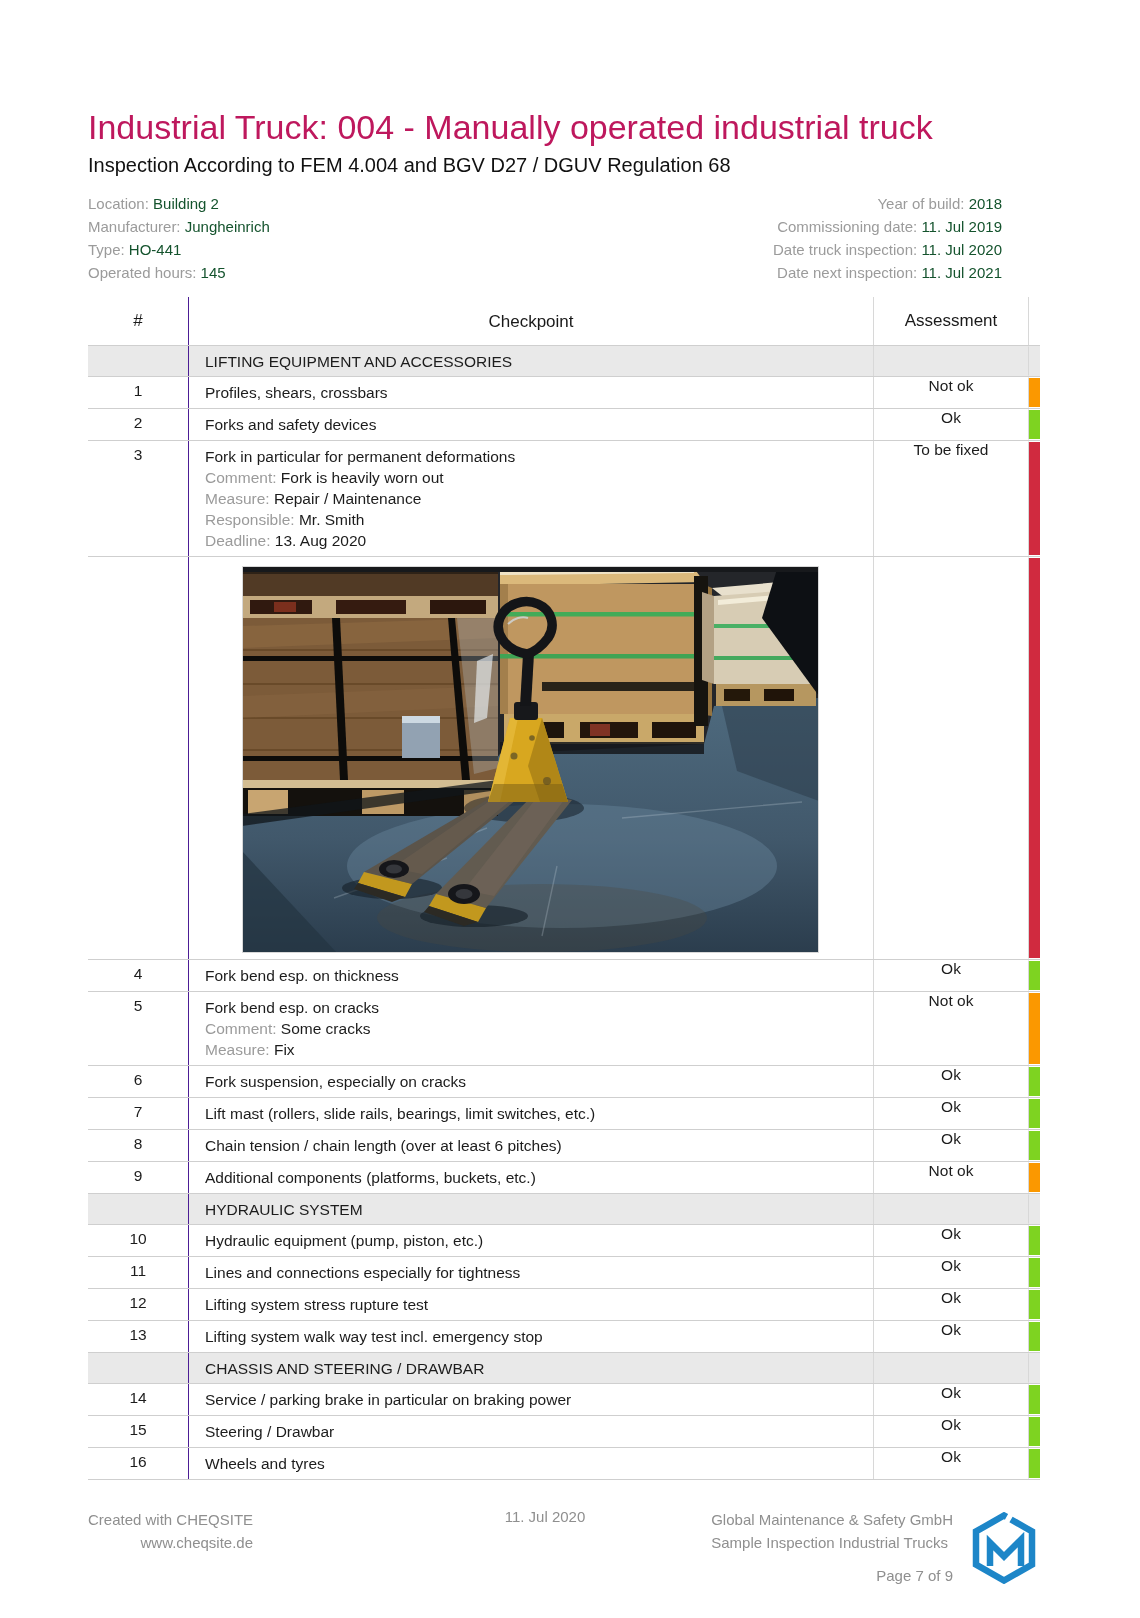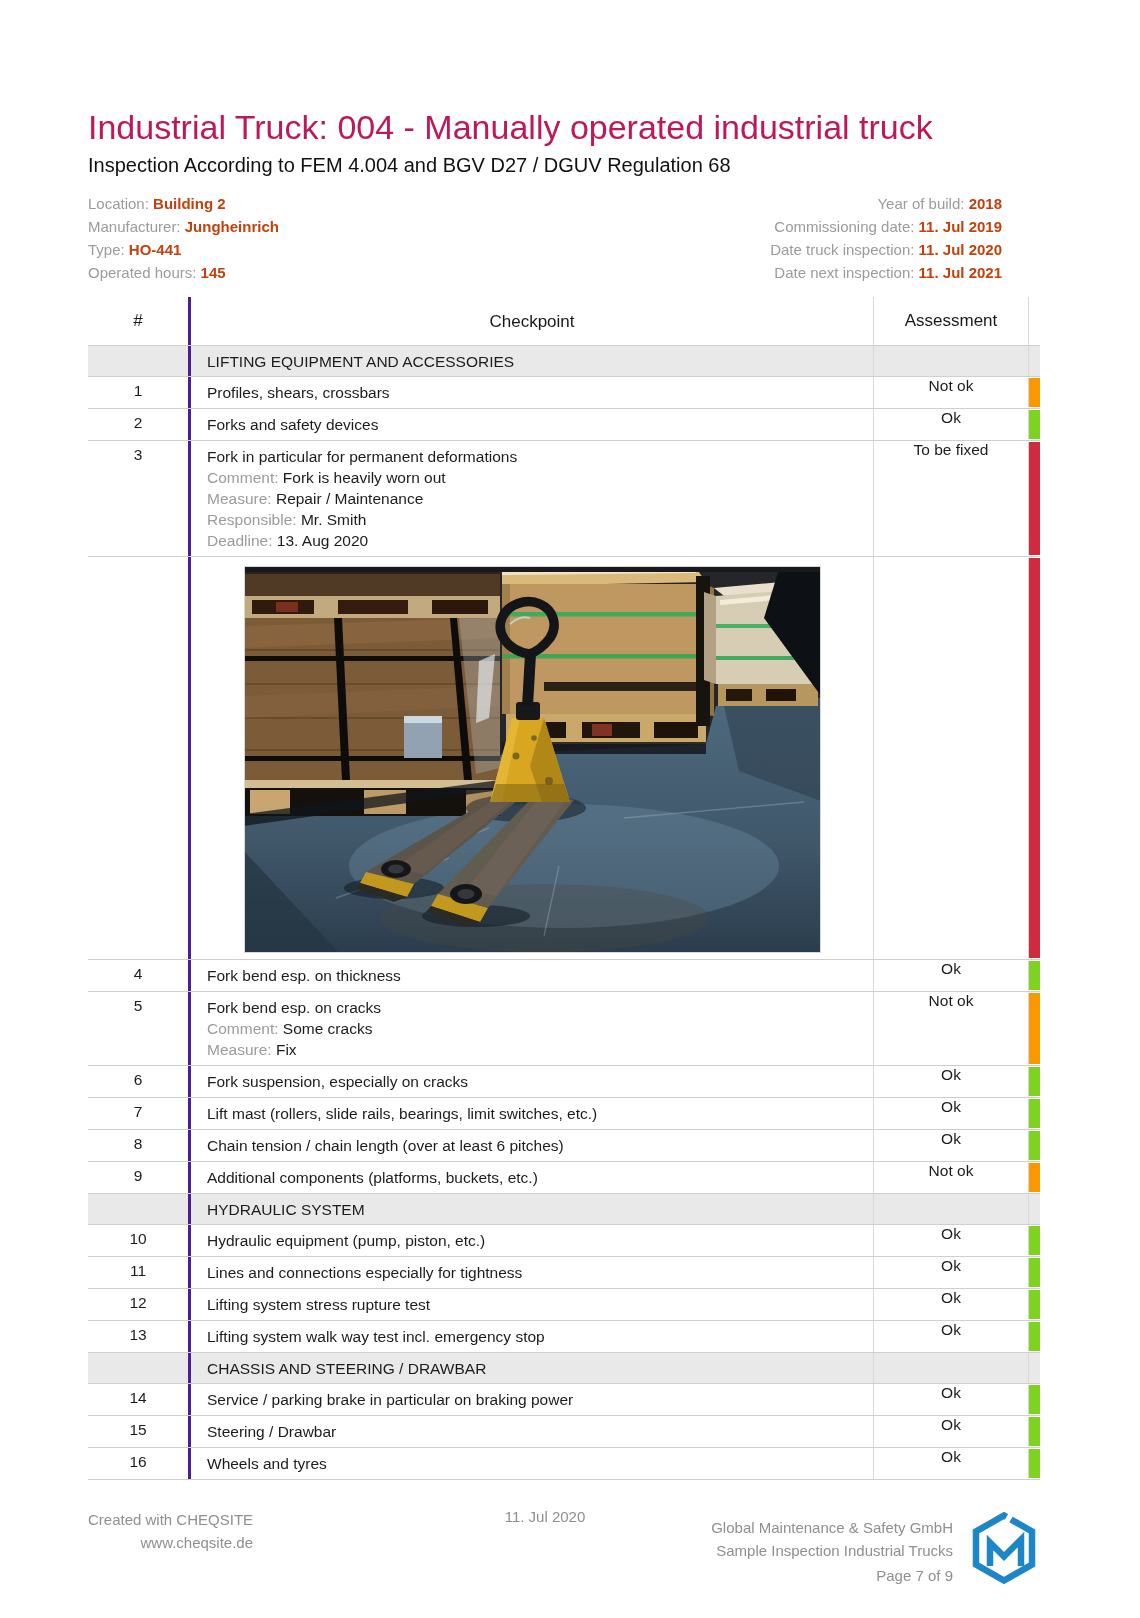--- a/index.html
+++ b/index.html
@@ -4,26 +4,26 @@
 <style>
   html,body{margin:0;padding:0;background:#fff;}
   .page{position:relative;width:1140px;height:1618px;background:#fff;overflow:hidden;
         font-family:"Liberation Sans",sans-serif;color:#1c1c1c;}
   .title{position:absolute;left:88px;top:108px;font-size:34px;color:#be185d;}
   .subtitle{position:absolute;left:88px;top:154px;font-size:20px;color:#111;}
   .meta{position:absolute;top:192px;font-size:15px;line-height:23px;}
   .meta-left{left:88px;text-align:left;}
   .meta-right{right:138px;text-align:right;}
   .mlabel{color:#9b9b9b;}
-  .mvalue{color:#c2410c;font-weight:bold;}
+  .mvalue{color:#14532d;}
   
   .ctable{position:absolute;left:88px;top:297px;width:952px;}
   .trow{display:flex;border-bottom:1px solid #cfcfcf;}
   .c-num{width:100px;text-align:center;font-size:15.5px;padding-top:5px;box-sizing:border-box;}
-  .c-check{width:685px;box-sizing:border-box;border-left:3px solid #4c1d95;
+  .c-check{width:685px;box-sizing:border-box;border-left:1px solid #4c1d95;
            padding:5px 10px 5px 16px;font-size:15.5px;line-height:21px;}
   .c-assess{width:155px;box-sizing:border-box;border-left:1px solid #d8d8d8;
             text-align:center;font-size:15.5px;}
   .c-stripe{width:12px;box-sizing:border-box;border-left:1px solid #d8d8d8;
             border-top:1px solid #fff;border-bottom:1px solid #fff;}
   .thead{height:48px;}
   .th{display:flex;align-items:center;justify-content:center;font-size:17px;color:#1a1a1a;
       padding:0;}
   .thead .c-check{padding:0;}
   .thead .c-stripe{border-top:none;border-bottom:none;background:transparent;}
@@ -31,22 +31,22 @@
   .trow.section .c-stripe{border-top-color:#e9e9e9;border-bottom-color:#e9e9e9;}
   .trow.section .c-check{display:flex;align-items:center;padding-top:0;padding-bottom:0;height:30px;}
   .detail-line .dlabel{color:#9b9b9b;}
   .detail-line .dvalue{color:#1c1c1c;}
   .trow.photo .c-check{padding:0;}
   .photo-wrap{margin:9px 0 6px 53px;width:577px;height:387px;}
   
   .footer-left{position:absolute;left:88px;top:1508px;font-size:15px;line-height:23px;color:#8f8f8f;text-align:right;}
   .footer-date{position:absolute;left:450px;top:1508px;width:190px;text-align:center;
                font-size:15px;color:#8f8f8f;}
-  .footer-right{position:absolute;right:187px;top:1508px;text-align:right;font-size:15px;
-                line-height:23px;color:#8f8f8f;margin-top:8px;}
+  .footer-right{position:absolute;right:187px;top:1508px;text-align:left;font-size:15px;
+                line-height:23px;color:#8f8f8f;}
   .footer-page{position:absolute;right:187px;top:1567px;font-size:15px;color:#8f8f8f;}
   .footer-logo{position:absolute;left:970px;top:1512px;}
 </style>
 </head>
 <body>
 
 <div class="page">
 
   <div class="title">Industrial Truck: 004 - Manually operated industrial truck</div>
   <div class="subtitle">Inspection According to FEM 4.004 and BGV D27 / DGUV Regulation 68</div>

